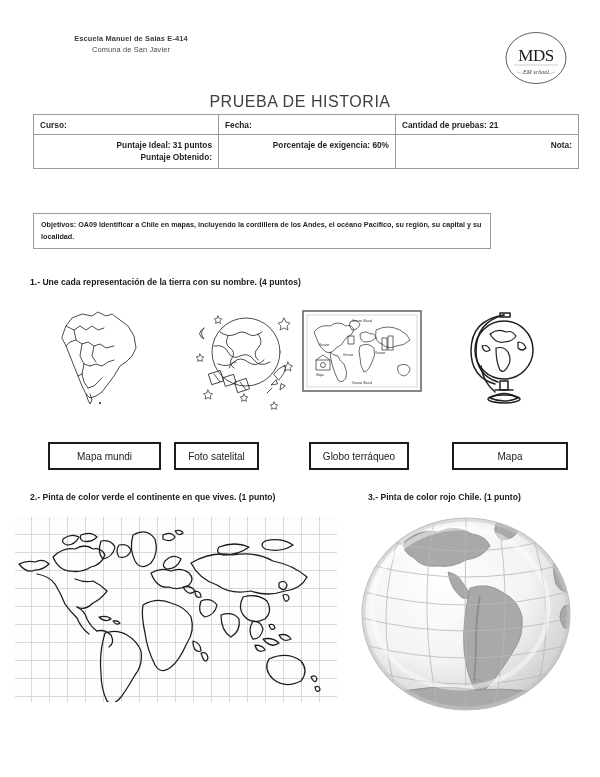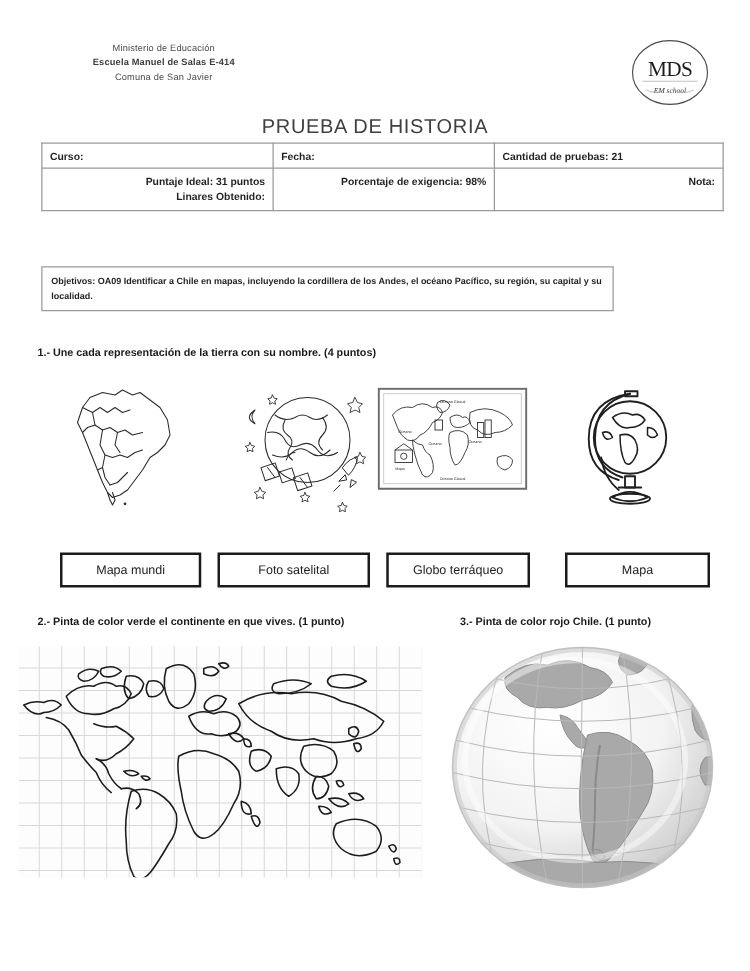--- a/index.html
+++ b/index.html
@@ -121,22 +121,22 @@
     box-sizing: border-box;
     border: 2px solid #1b1b1b;
     background: #fff;
     height: 28px;
     line-height: 25px;
     text-align: center;
     font-size: 10px;
     color: #222;
   }
   #opt-0 { left: 48px;  top: 442px; width: 113px; }
-  #opt-1 { left: 174px; top: 442px; width: 122px; }
-  #opt-2 { left: 309px; top: 442px; width: 115px; }
+  #opt-1 { left: 174px; top: 442px; width: 85px; }
+  #opt-2 { left: 309px; top: 442px; width: 100px; }
   #opt-3 { left: 452px; top: 442px; width: 116px; }
 
   
   .worldmap-wrap {
     position: absolute;
     left: 15px;
     top: 517px;
     width: 322px;
     height: 185px;
     background-color: #fdfdfd;
@@ -160,21 +160,20 @@
     top: 514px;
     width: 228px;
     height: 200px;
   }
   .globe-wrap svg { display: block; }
 </style>
 </head>
 <body>
 
 <div class="school-header">
-  <div>Ministerio de Educación</div>
   <div class="bold">Escuela Manuel de Salas E-414</div>
   <div>Comuna de San Javier</div>
 </div>
 
 <div class="logo-wrap">
   <svg width="78" height="58" viewBox="0 0 78 58" xmlns="http://www.w3.org/2000/svg">
     <ellipse cx="39" cy="29" rx="30" ry="25.5" fill="none" stroke="#4b4b4b" stroke-width="0.9"></ellipse>
     <text x="39" y="32" text-anchor="middle" font-family="Liberation Serif, serif" font-size="17" fill="#1d1d1d" letter-spacing="-0.5">MDS</text>
     <line x1="17" y1="36" x2="61" y2="36" stroke="#9a9a9a" stroke-width="0.5"></line>
     <text x="39" y="45" text-anchor="middle" font-family="Liberation Serif, serif" font-size="6" font-style="italic" fill="#3b3b3b">EM school</text>
@@ -193,23 +192,23 @@
   </colgroup>
   <tbody>
     <tr class="row-curso">
       <td>Curso:</td>
       <td>Fecha:</td>
       <td>Cantidad de pruebas: 21</td>
     </tr>
     <tr class="row-puntaje">
       <td>
         <span class="cell-line">Puntaje Ideal: 31 puntos</span>
-        <span class="cell-line">Linares Obtenido:</span>
+        <span class="cell-line">Puntaje Obtenido:</span>
       </td>
-      <td>Porcentaje de exigencia: 98%</td>
+      <td>Porcentaje de exigencia: 60%</td>
       <td>Nota:</td>
     </tr>
   </tbody>
 </table>
 
 <div class="objectives-box">Objetivos: OA09 Identificar a Chile en mapas, incluyendo la cordillera de los Andes, el océano Pacífico, su región, su capital y su localidad.</div>
 
 <div class="q-text" id="q1">1.- Une cada representación de la tierra con su nombre. (4 puntos)</div>
 
 <div class="illus-row">

